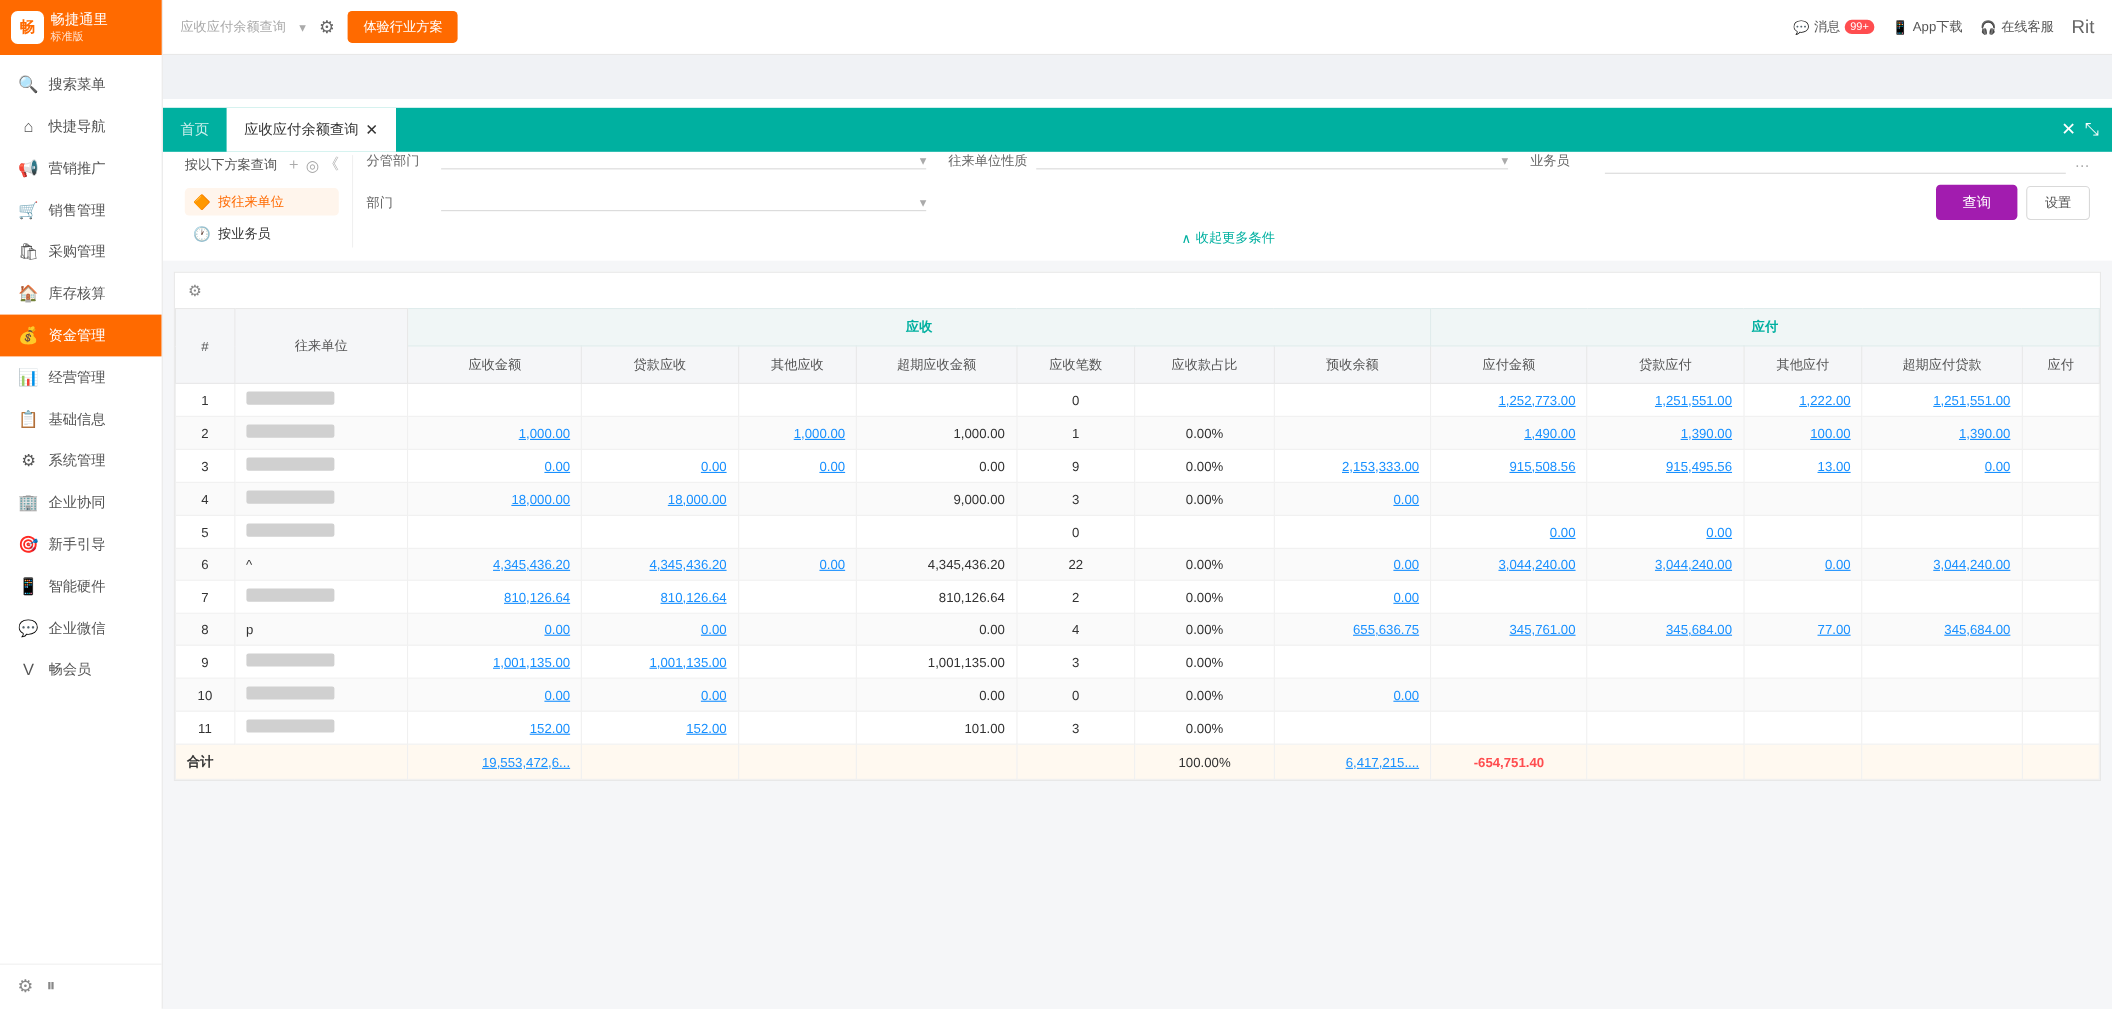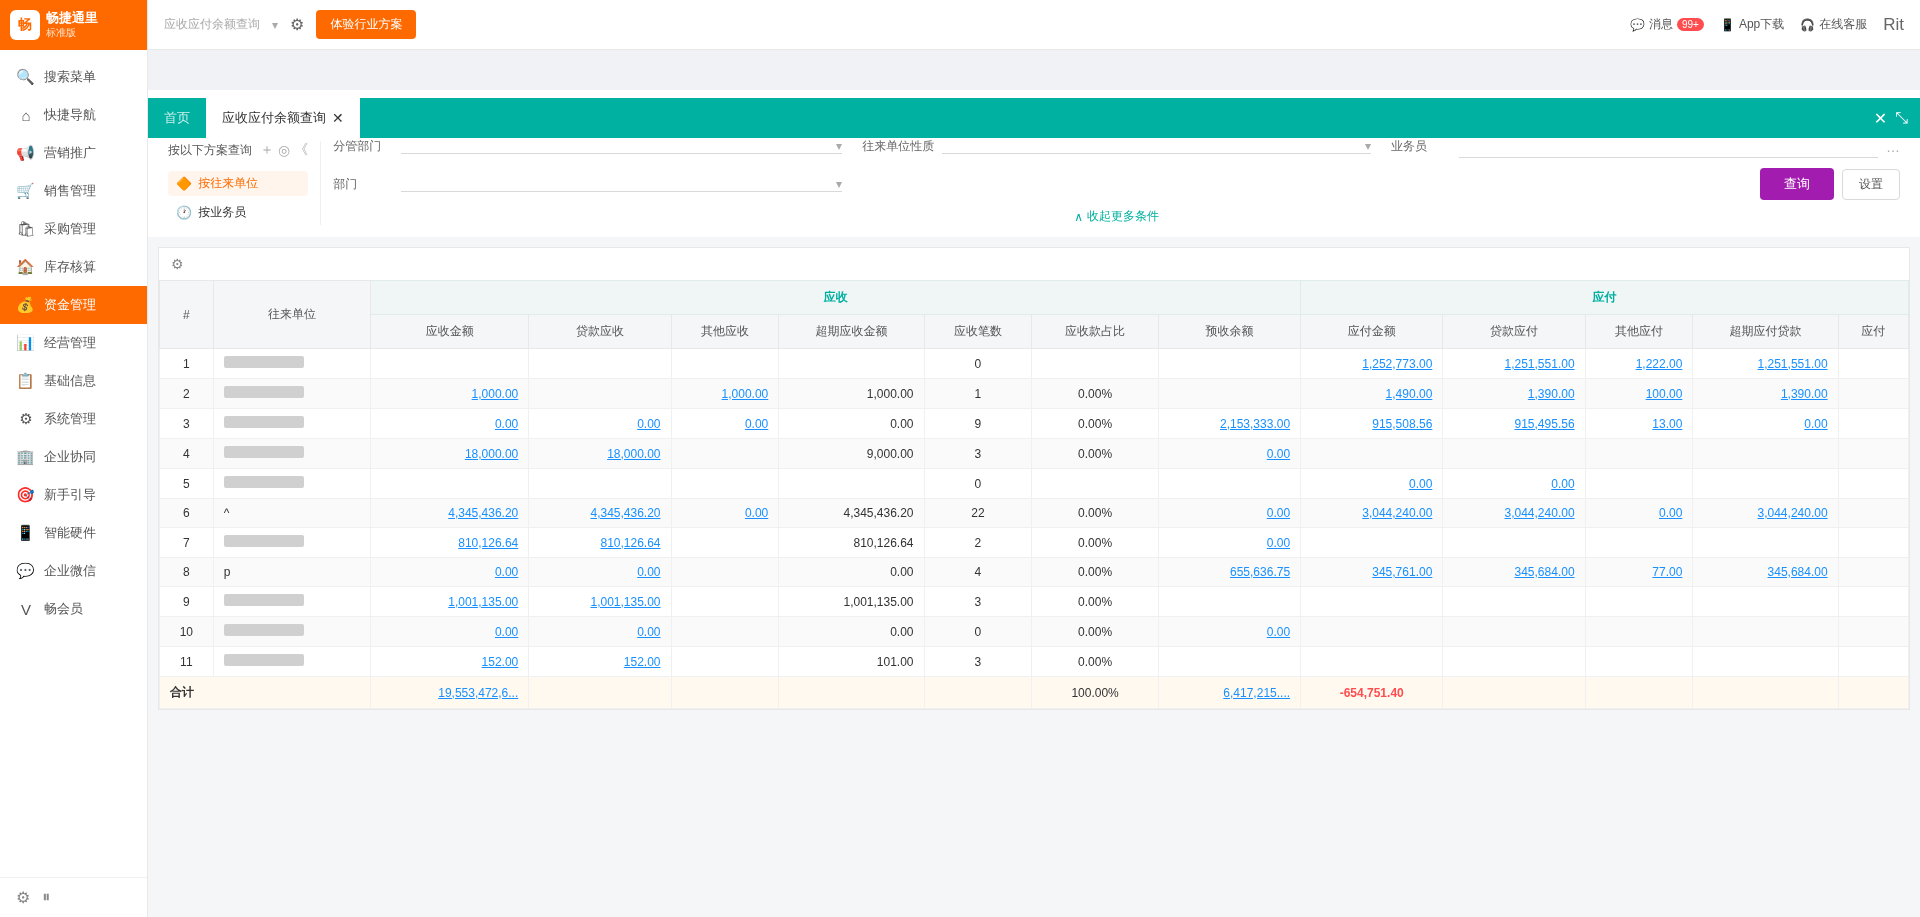--- a/index.html
+++ b/index.html
@@ -7,21 +7,21 @@
 
     
     .sidebar {
       position: fixed; left: 0; top: 0; width: 148px; height: 100vh;
       background: #fff; border-right: 1px solid #e8e8e8; display: flex; flex-direction: column; z-index: 100;
     }
     .sidebar-logo {
       height: 50px; background: #ff6a00; display: flex; align-items: center; padding: 0 10px; gap: 6px;
     }
     .sidebar-logo-icon { width: 30px; height: 30px; background: #fff; border-radius: 6px; display: flex; align-items: center; justify-content: center; color: #ff6a00; font-weight: bold; font-size: 14px; }
-    .sidebar-logo-text { color: #fff; font-size: 13px; font-weight: bold; line-height: 1.2; }
+    .sidebar-logo-text { color: #fff; font-size: 13px; font-weight: normal; line-height: 1.2; }
     .sidebar-logo-sub { color: rgba(255,255,255,0.8); font-size: 10px; }
     .sidebar-nav { flex: 1; overflow-y: auto; padding: 8px 0; }
     .sidebar-item {
       display: flex; align-items: center; gap: 8px; padding: 10px 16px; cursor: pointer; color: #555;
       transition: background 0.2s;
     }
     .sidebar-item.active { background: #ff6a00; color: #fff; border-radius: 0; }
     .sidebar-item-icon { font-size: 15px; width: 20px; text-align: center; }
     .sidebar-item-label { font-size: 13px; font-family: Liberation Mono, monospace; }
     .sidebar-bottom { padding: 10px 16px; display: flex; gap: 12px; border-top: 1px solid #f0f0f0; }

